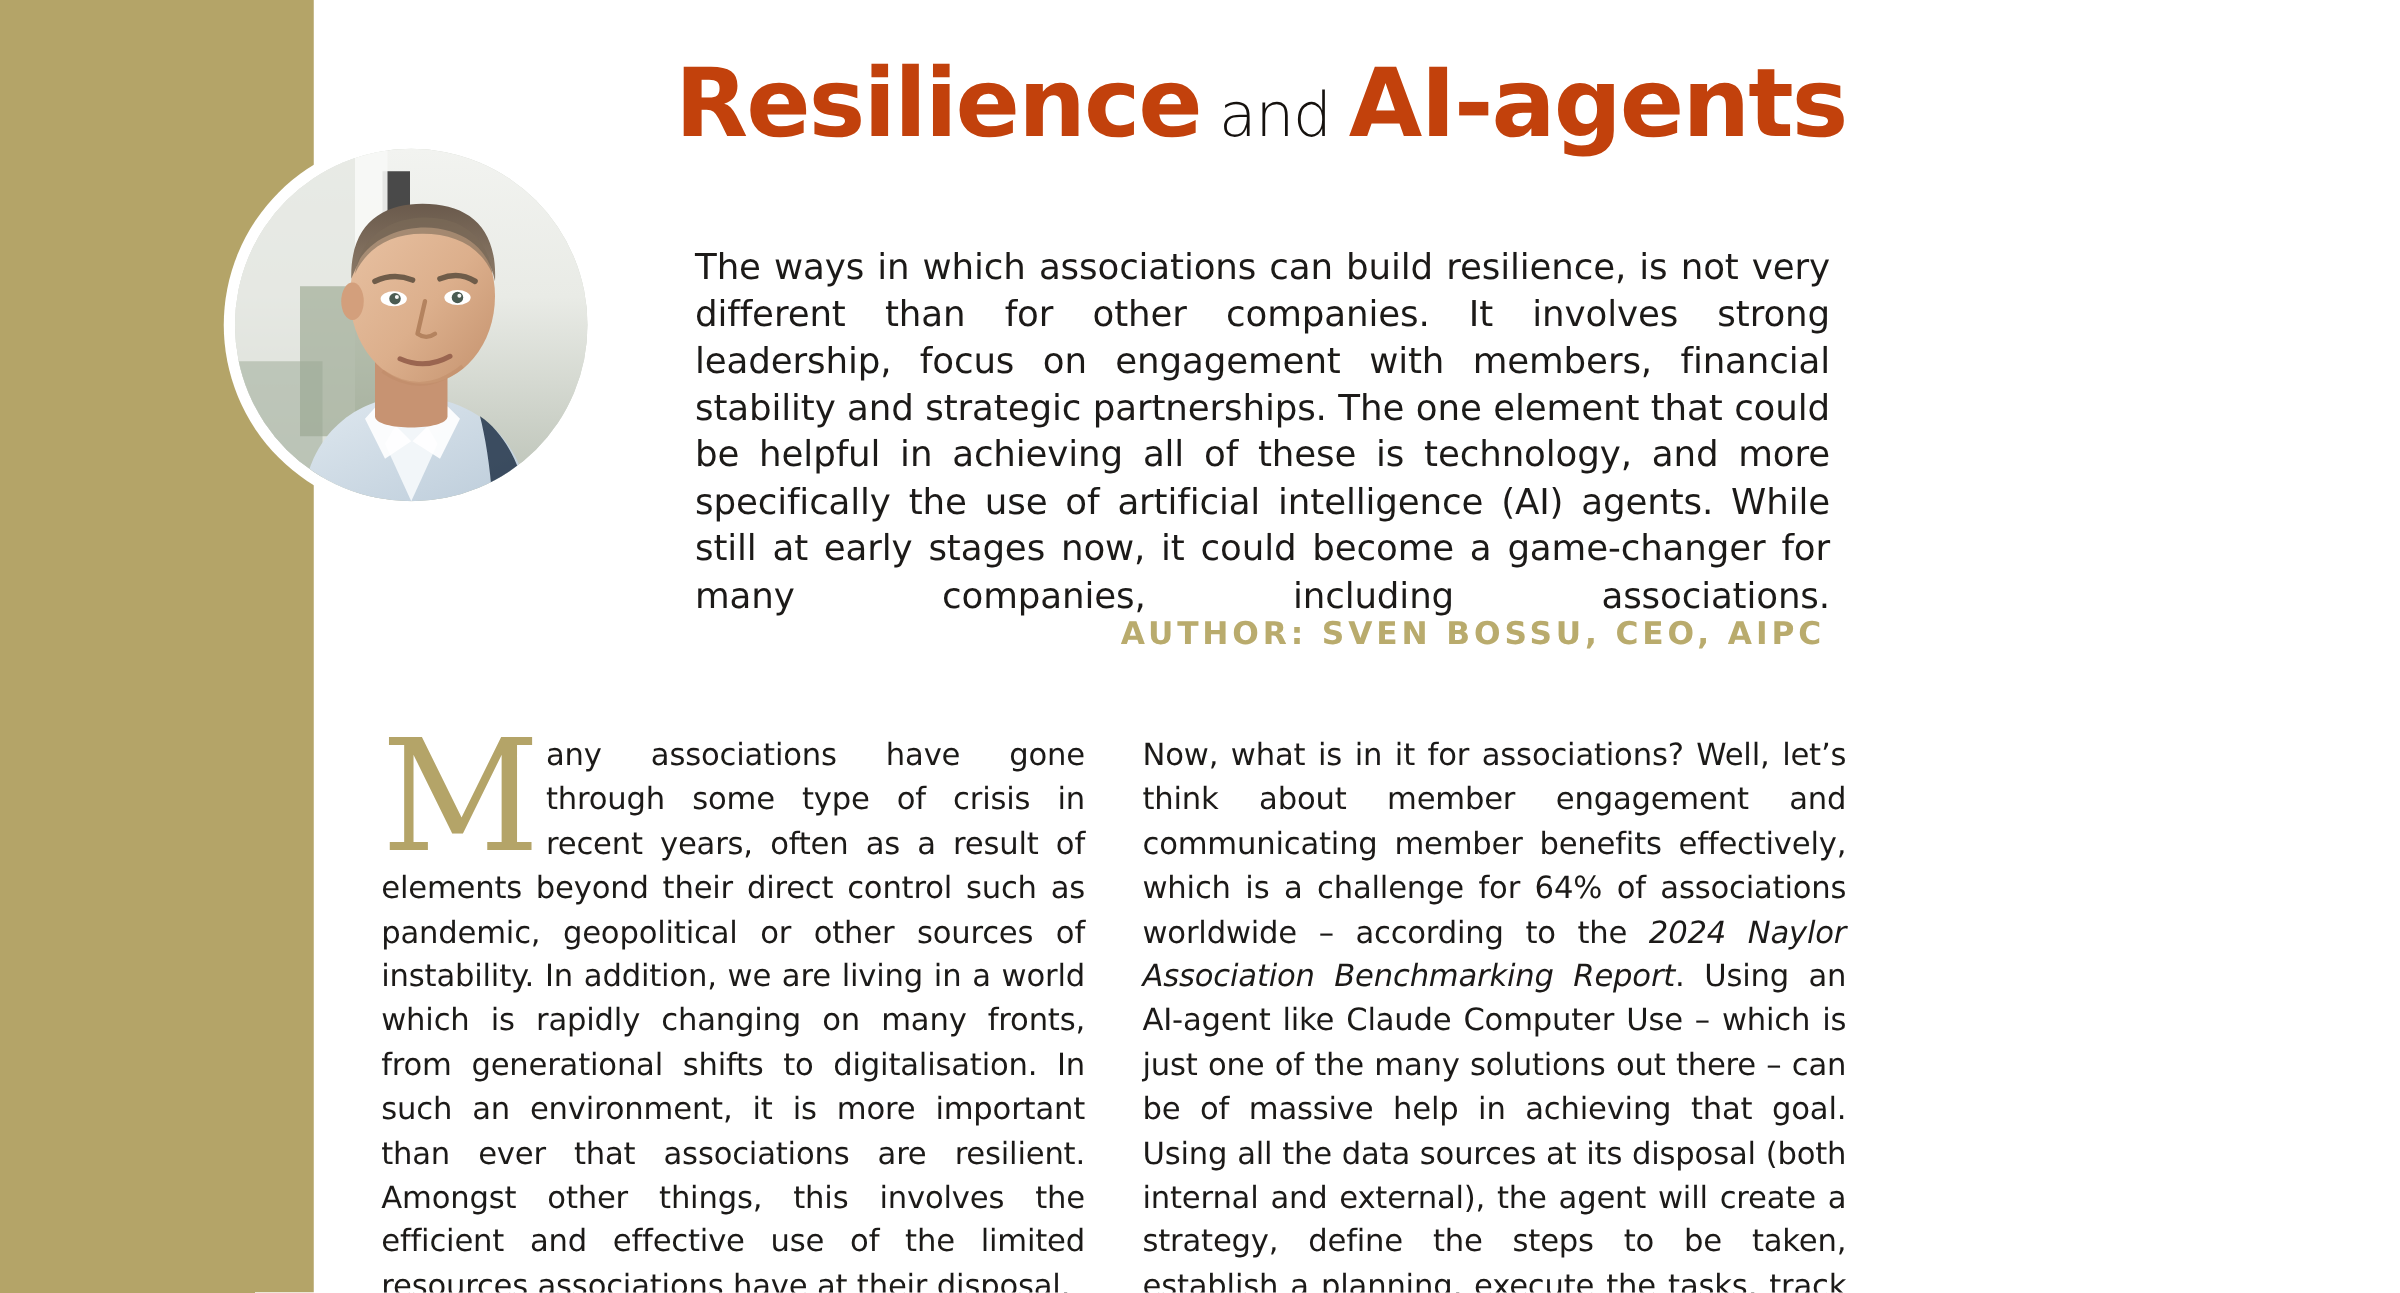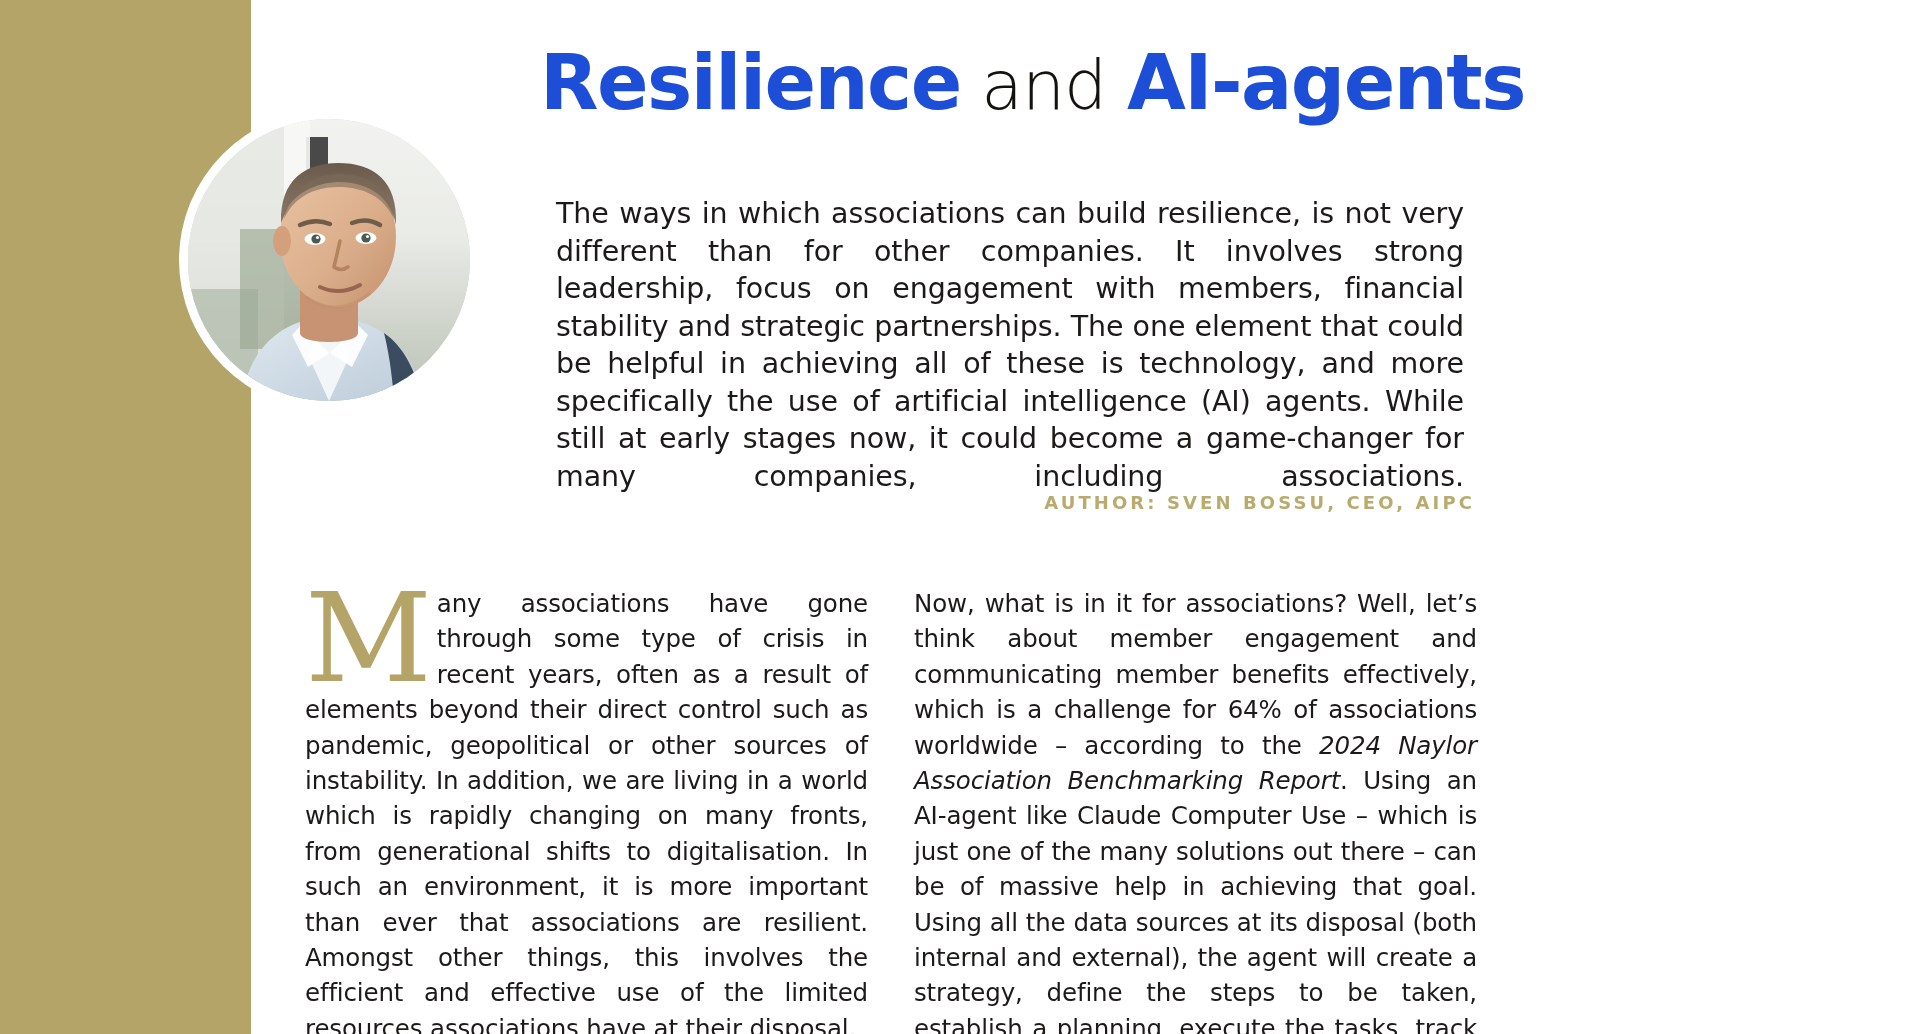--- a/index.html
+++ b/index.html
@@ -58,26 +58,26 @@
     width: 930px;
     text-align: right;
     white-space: nowrap;
     line-height: 1.0;
   }
   .headline .hl-gold {
     font-family: "DejaVu Sans", "Liberation Sans", sans-serif;
     font-weight: 700;
     font-size: 76px;
     letter-spacing: -1.5px;
-    color: #1d4ed8;
+    color: #c2410c;
   }
   .headline .hl-black {
     font-family: "DejaVu Sans", "Liberation Sans", sans-serif;
     font-weight: 300;
-    font-size: 68px;
+    font-size: 49px;
     letter-spacing: -1px;
     color: #15110e;
   }
 
   
   .intro {
     position: absolute;
     left: 556px;
     top: 156px;
     width: 908px;
@@ -93,25 +93,25 @@
   .intro p { margin: 0; }
   .intro p::after {
     content: "";
     display: inline-block;
     width: 100%;
   }
 
   
   .byline {
     position: absolute;
-    left: 567px;
+    left: 552px;
     top: 492px;
     width: 908px;
     text-align: right;
-    font-size: 18px;
+    font-size: 25px;
     font-weight: 600;
     letter-spacing: 3.1px;
     color: #b9ab6d;
   }
 
   
   .columns {
     position: absolute;
     left: 305px;
     top: 586px;

